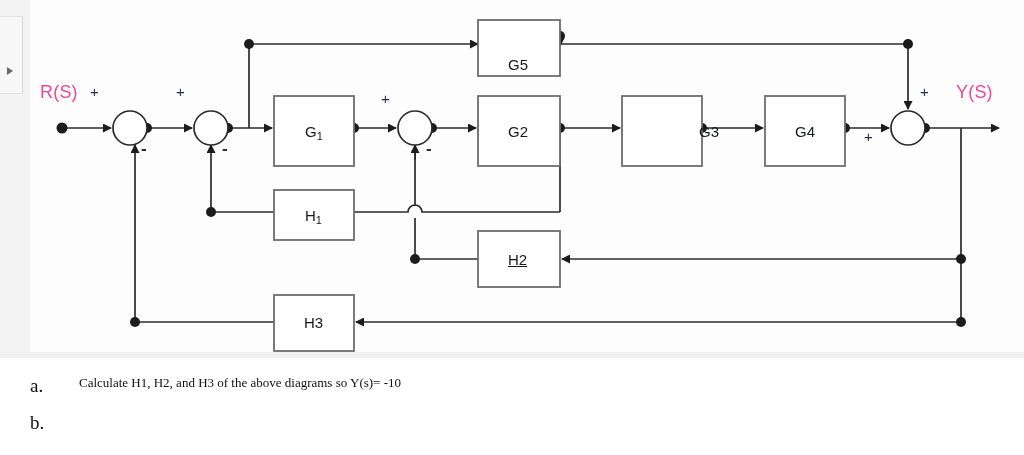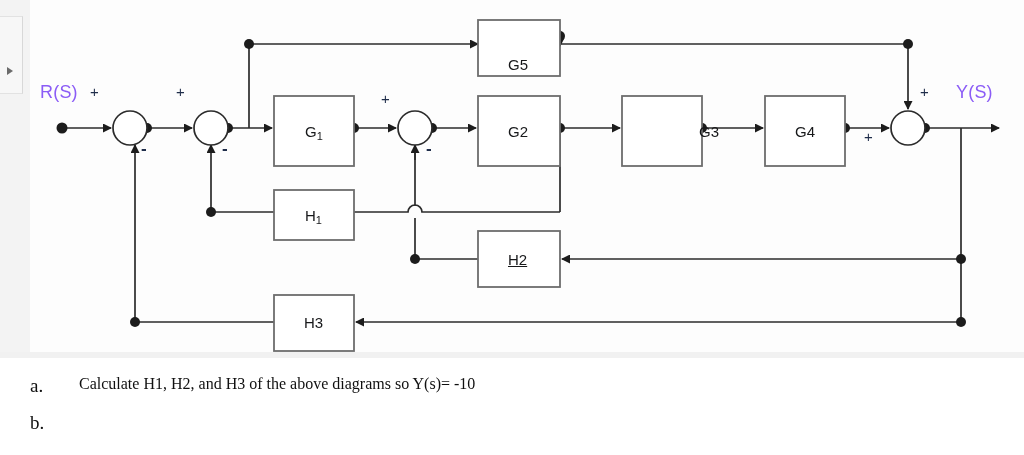--- a/index.html
+++ b/index.html
@@ -61,21 +61,21 @@
     position: absolute;
     left: 0; top: 0;
     width: 1024px;
     height: 358px;
   }
   
   .io-label {
     position: absolute;
     font-family: "Liberation Sans", sans-serif;
     font-size: 18px;
-    color: #8b5cf6;
+    color: #ec4899;
     letter-spacing: 0.2px;
     white-space: nowrap;
   }
   .sign-label {
     position: absolute;
     font-family: "Liberation Sans", sans-serif;
     font-size: 15px;
     color: #1f2d4a;
     white-space: nowrap;
     line-height: 1;
@@ -104,21 +104,21 @@
     position: absolute;
     left: 0;
     top: 358px;
     width: 1024px;
     height: 97px;
     background: #ffffff;
   }
   .q-row {
     position: absolute;
     font-family: "Liberation Serif", serif;
-    font-size: 16px;
+    font-size: 13px;
     color: #101010;
     white-space: nowrap;
   }
   .q-marker {
     position: absolute;
     font-family: "Liberation Serif", serif;
     font-size: 19px;
     color: #101010;
   }
   .q-a-marker { left: 30px; top: 17px; }

